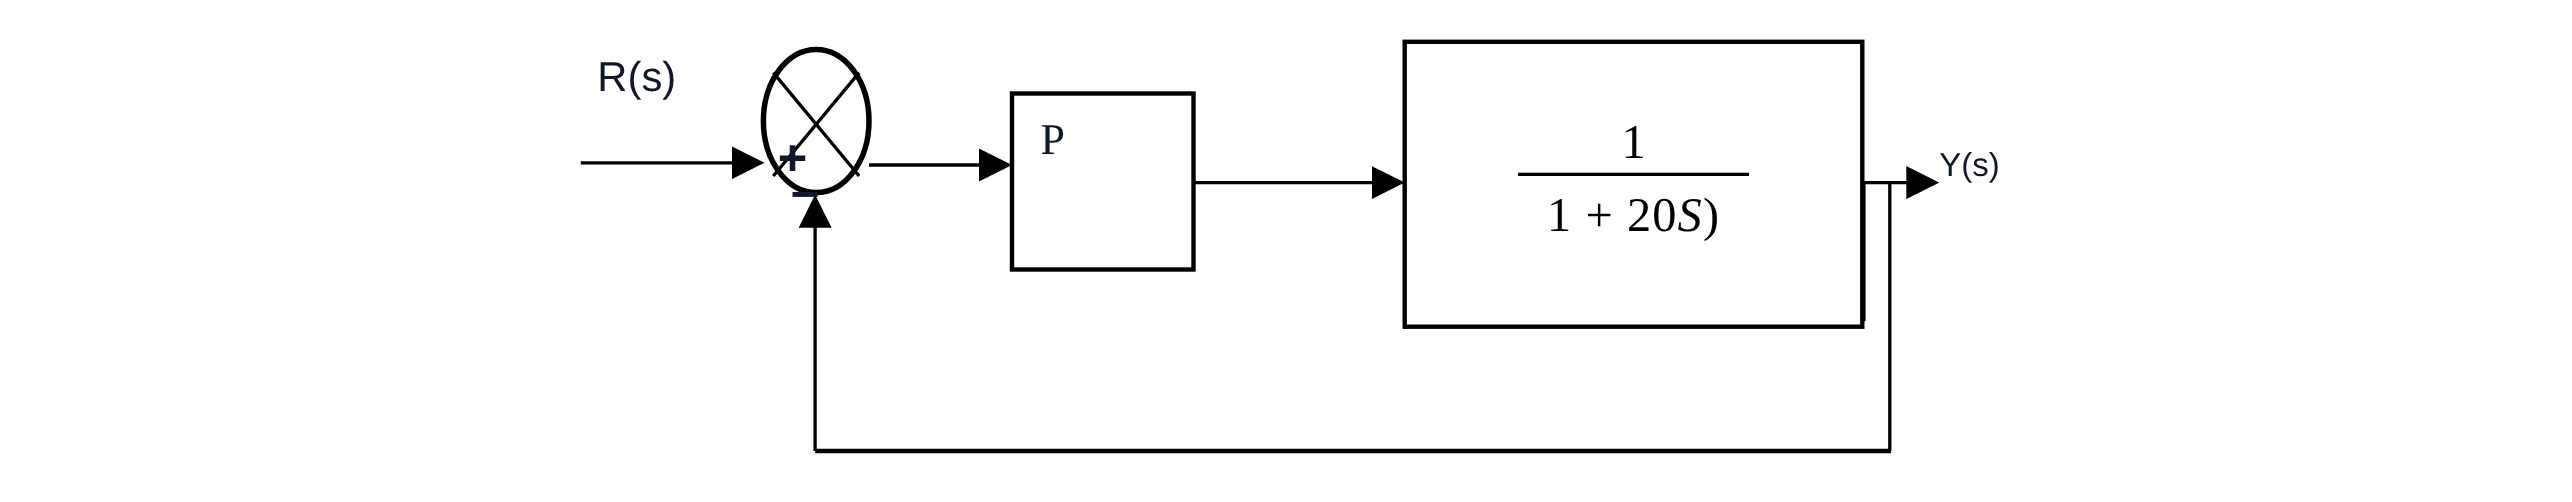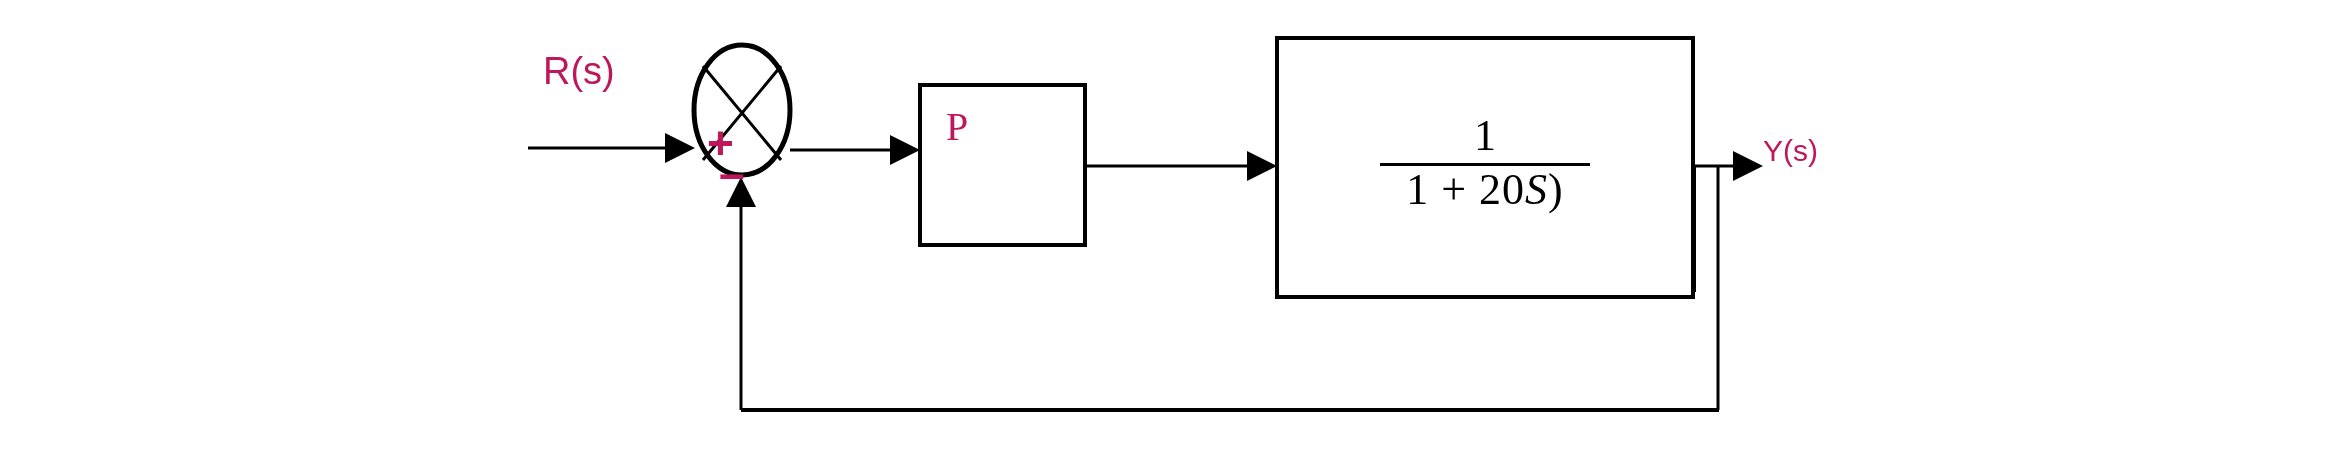--- a/index.html
+++ b/index.html
@@ -18,21 +18,21 @@
   #diagram-svg {
     position: absolute;
     left: 0;
     top: 0;
     width: 2338px;
     height: 456px;
     display: block;
   }
   .lbl {
     position: absolute;
-    color: #be185d;
+    color: #0f172a;
     white-space: nowrap;
     line-height: 1;
   }
   .lbl-rs {
     left: 543px;
     top: 52px;
     font-size: 38px;
     font-family: "Liberation Sans", sans-serif;
   }
   .lbl-ys {
@@ -87,21 +87,21 @@
   }
   .frac-bar {
     width: 100%;
     min-width: 210px;
     height: 3px;
     background: #000000;
   }
   .frac-den {
     font-size: 44px;
     line-height: 1.05;
-    padding: 1px 4px 0 4px;
+    padding: 13px 4px 0 4px;
     letter-spacing: 1px;
   }
   .frac-den .ital {
     font-style: italic;
   }
 </style>
 </head>
 <body>
 
 <div id="canvas">

